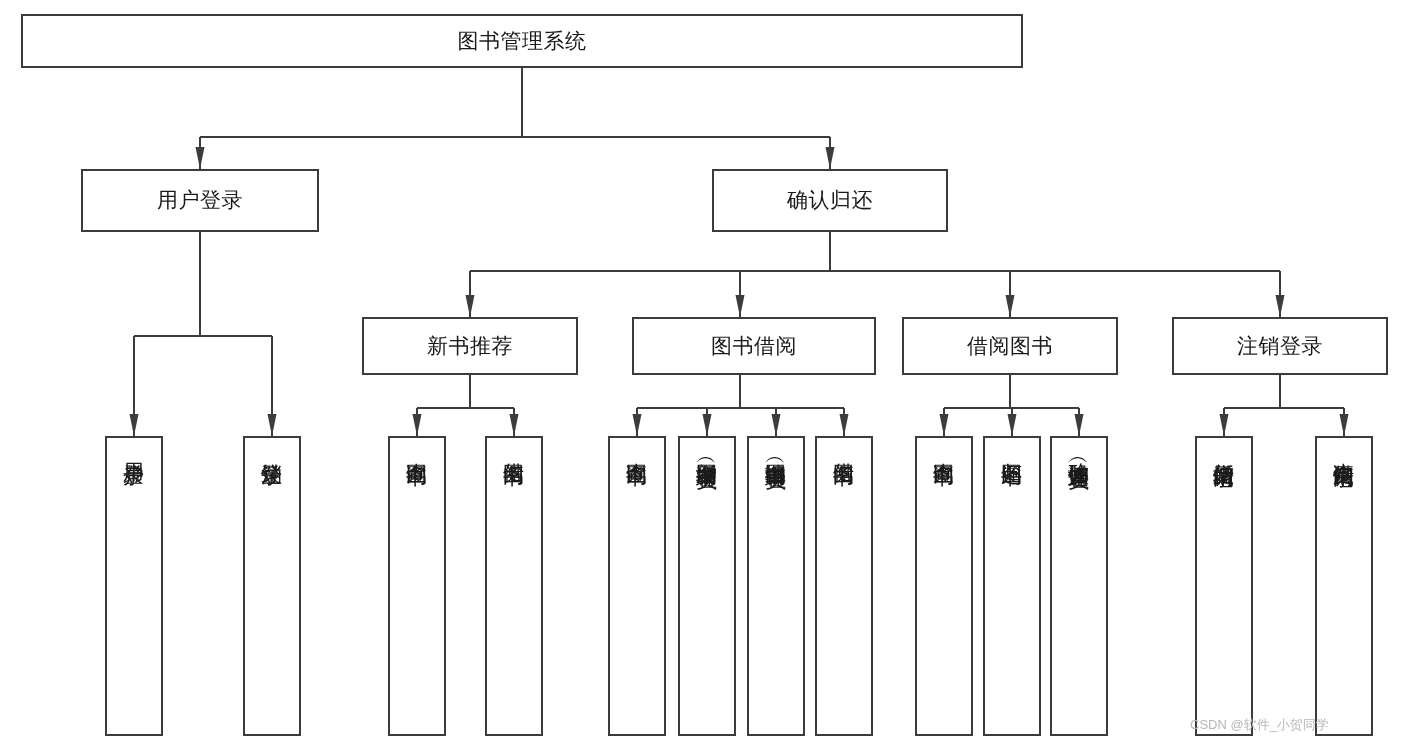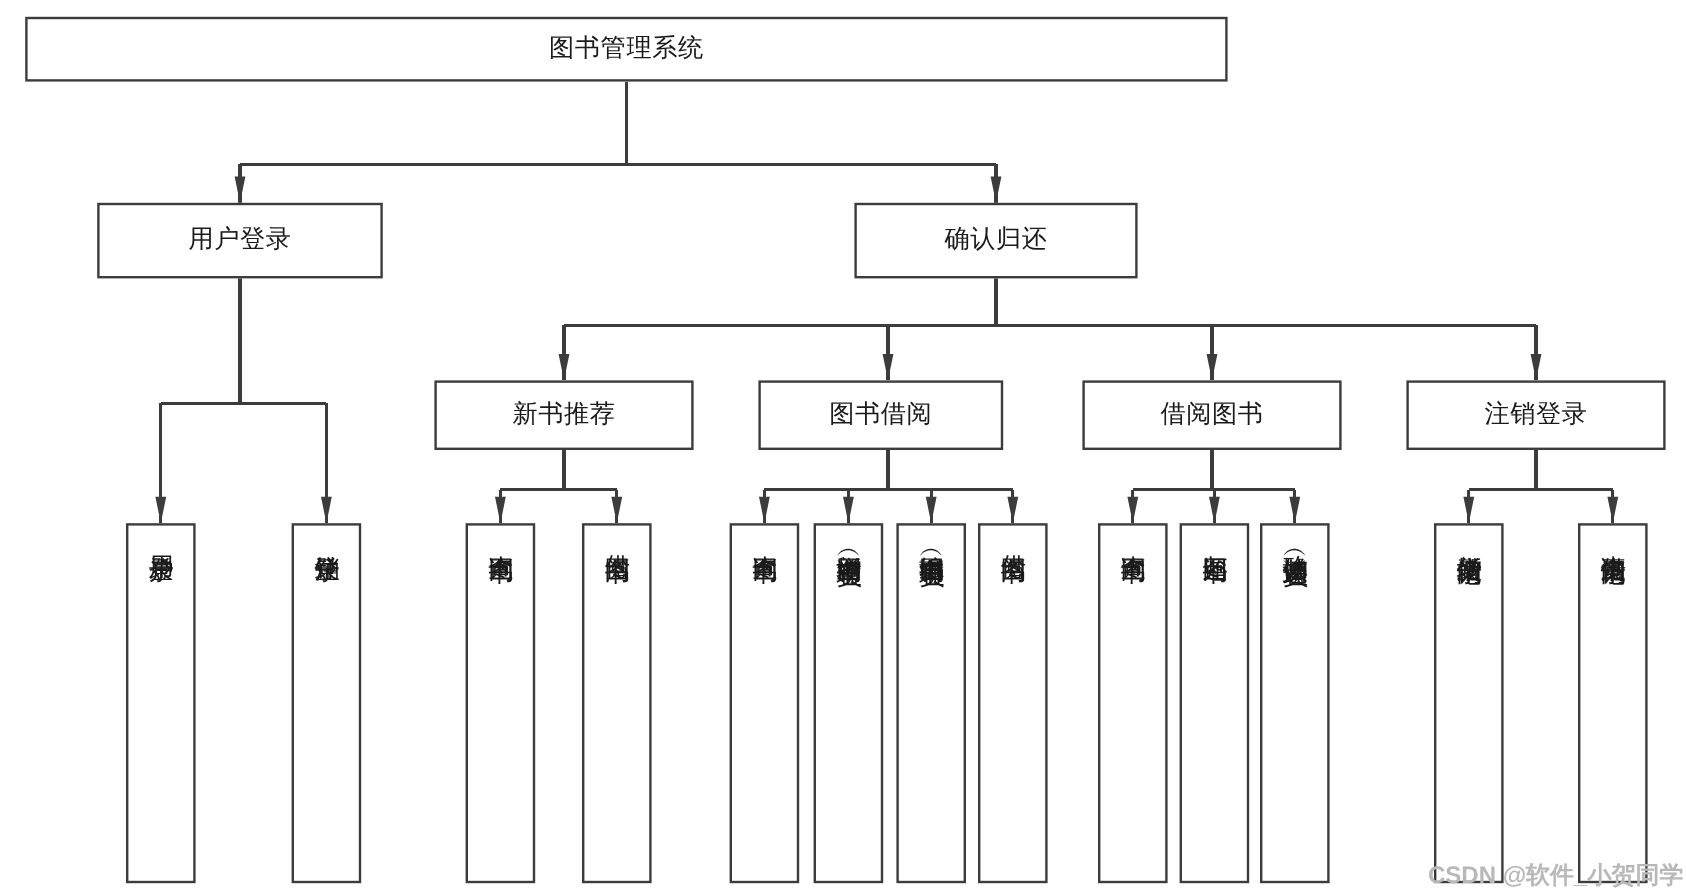--- a/index.html
+++ b/index.html
@@ -53,25 +53,24 @@
   .node-box.vertical .node-label {
     font-size: 21px;
     writing-mode: vertical-rl;
     text-orientation: upright;
     letter-spacing: 1px;
     line-height: 1.1;
   }
   .watermark {
     position: absolute;
     color: #b8b8b8;
-    font-size: 20px;
+    font-size: 13px;
     white-space: nowrap;
     user-select: none;
     pointer-events: none;
-    font-weight: bold;
   }
 </style>
 </head>
 <body>
 
 <div id="diagram-canvas">
   <svg id="diagram-svg" viewBox="0 0 1405 747" xmlns="http://www.w3.org/2000/svg">
       <g>
         <line x1="522" y1="68" x2="522" y2="137" stroke="#3c3c3c" stroke-width="2.6" shape-rendering="crispEdges"></line>
         <line x1="200" y1="137" x2="830" y2="137" stroke="#3c3c3c" stroke-width="2.6" shape-rendering="crispEdges"></line>
@@ -145,21 +144,21 @@
       </div>
       <div class="node-box horizontal" style="left: 81px; top: 169px; width: 238px; height: 63px; border-color: rgb(60, 60, 60); background: rgb(255, 255, 255);">
         <span class="node-label" style="color: rgb(26, 26, 26);">用户登录</span>
       </div>
       <div class="node-box horizontal" style="left: 712px; top: 169px; width: 236px; height: 63px; border-color: rgb(60, 60, 60); background: rgb(255, 255, 255);">
         <span class="node-label" style="color: rgb(26, 26, 26);">确认归还</span>
       </div>
       <div class="node-box horizontal" style="left: 362px; top: 317px; width: 216px; height: 58px; border-color: rgb(60, 60, 60); background: rgb(255, 255, 255);">
         <span class="node-label" style="color: rgb(26, 26, 26);">新书推荐</span>
       </div>
-      <div class="node-box horizontal" style="left: 632px; top: 317px; width: 204px; height: 58px; border-color: rgb(60, 60, 60); background: rgb(255, 255, 255);">
+      <div class="node-box horizontal" style="left: 632px; top: 317px; width: 244px; height: 58px; border-color: rgb(60, 60, 60); background: rgb(255, 255, 255);">
         <span class="node-label" style="color: rgb(26, 26, 26);">图书借阅</span>
       </div>
       <div class="node-box horizontal" style="left: 902px; top: 317px; width: 216px; height: 58px; border-color: rgb(60, 60, 60); background: rgb(255, 255, 255);">
         <span class="node-label" style="color: rgb(26, 26, 26);">借阅图书</span>
       </div>
       <div class="node-box horizontal" style="left: 1172px; top: 317px; width: 216px; height: 58px; border-color: rgb(60, 60, 60); background: rgb(255, 255, 255);">
         <span class="node-label" style="color: rgb(26, 26, 26);">注销登录</span>
       </div>
       <div class="node-box vertical" style="left: 105px; top: 436px; width: 58px; height: 300px; border-color: rgb(60, 60, 60); background: rgb(255, 255, 255);">
         <span class="node-label" style="color: rgb(26, 26, 26);">用户登录</span>

